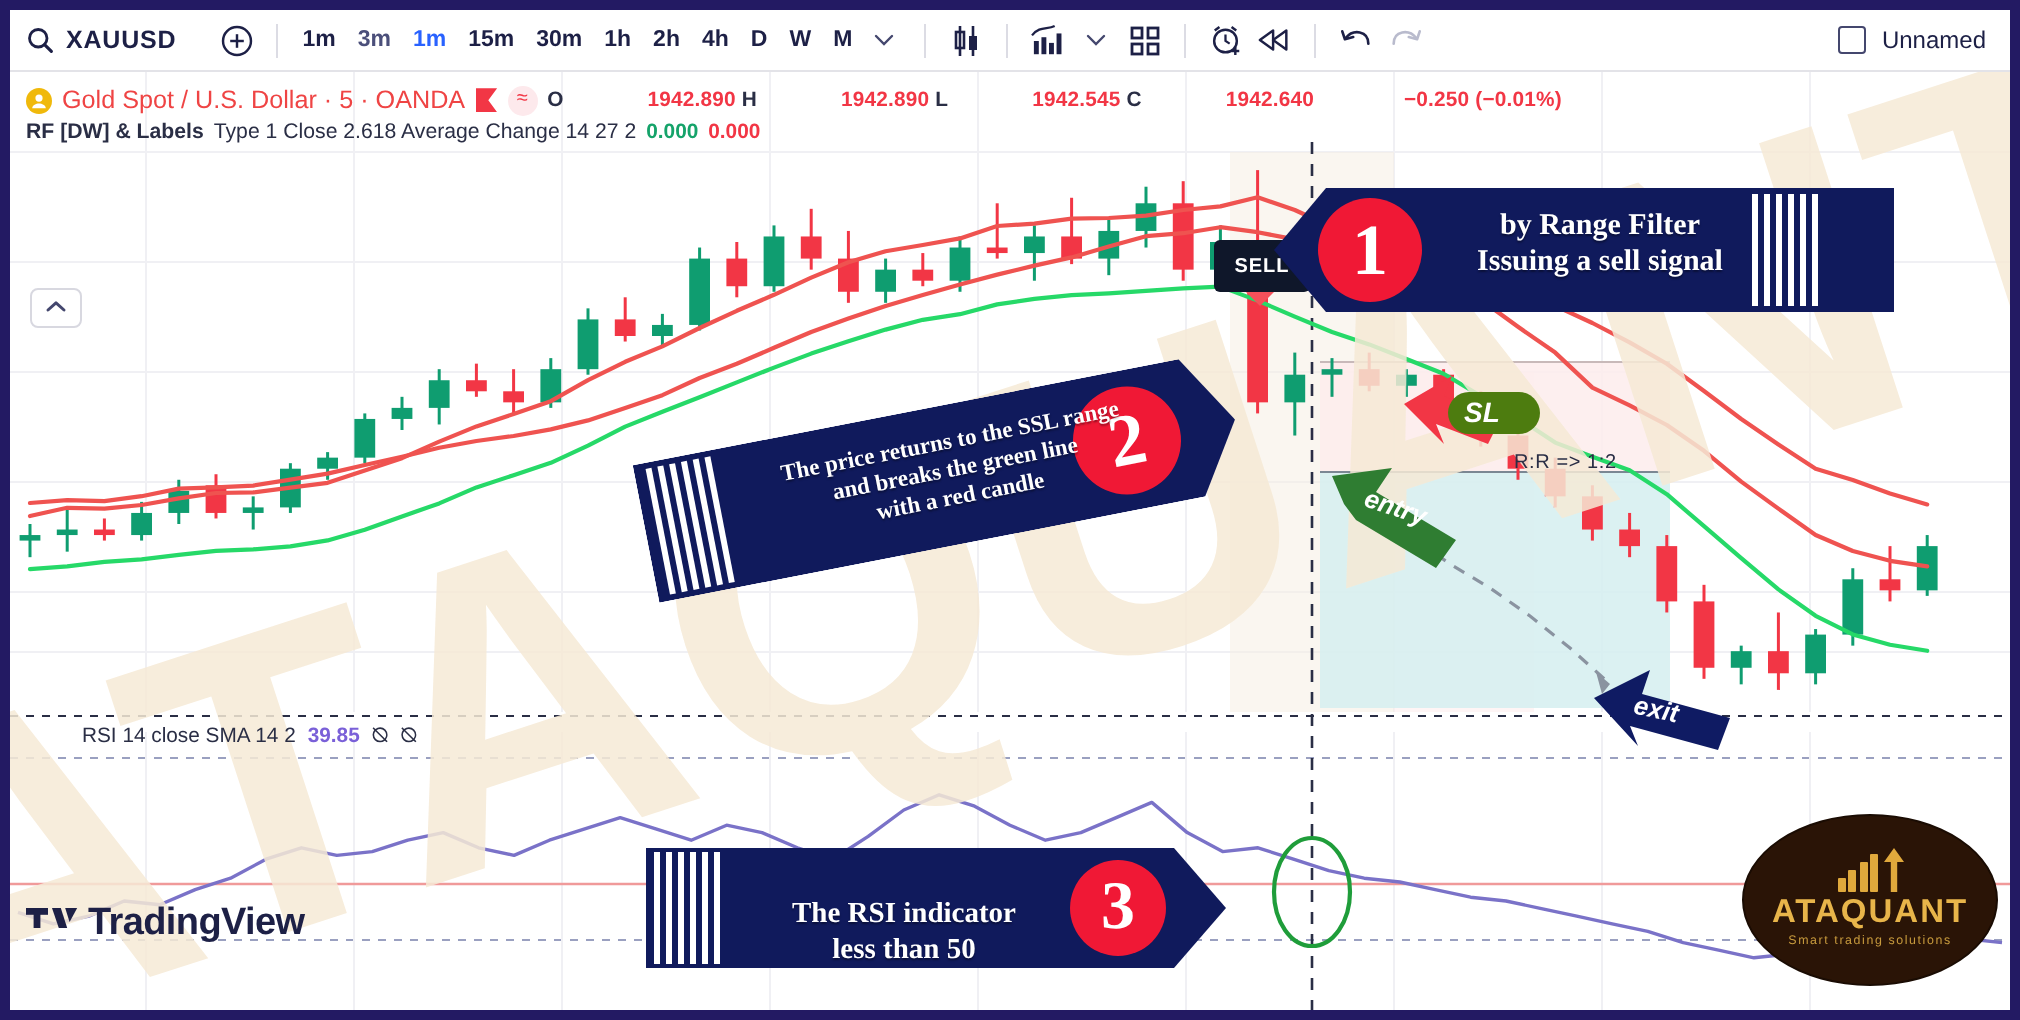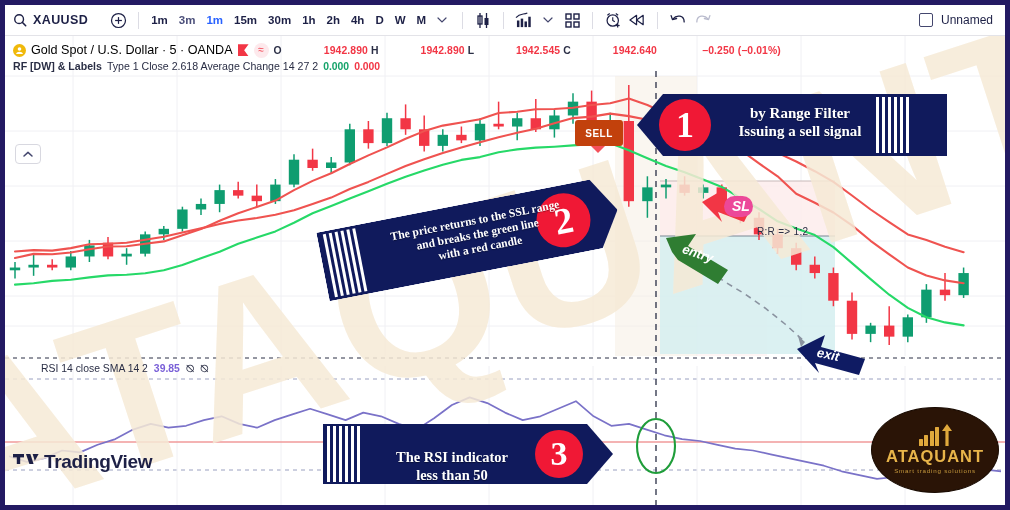--- a/index.html
+++ b/index.html
@@ -38,21 +38,21 @@
   
   #chart {
     position:absolute; left:0; top:31px; width:1000px; height:469px;
     background:#fff; overflow:hidden;
   }
   #gridsvg, #pricesvg, #rsisvg { position:absolute; left:0; top:0; }
 
   
   #legend { position:absolute; left:8px; top:5px; z-index:30; pointer-events:none; }
   .lg-row { display:flex; align-items:center; gap:5px; white-space:nowrap; line-height:1.45; }
-  .lg-title { font-size:12.6px; color:#000000; font-weight:500; }
+  .lg-title { font-size:12.6px; color:#ef4444; font-weight:500; }
   .lg-sub   { font-size:10.6px; color:#2a2e45; }
   .ohlc { font-size:10.4px; font-weight:bold; color:#2a2e45; letter-spacing:.1px;}
   .ohlc .v { color:#f23645;padding-left:42px; }
   .red-t   { color:#f23645; font-weight:bold; font-size:10.4px;}
   .grn-t   { color:#15a36a; font-weight:bold; font-size:10.4px;}
   .gold-dot { width:13px;height:13px;border-radius:50%;background:#f0b90b;display:flex;align-items:center;justify-content:center;}
   .flagico { width:11px;height:12px;background:#f23645; clip-path:polygon(0 0,100% 0,60% 50%,100% 100%,0 100%); }
   .wave { width:15px;height:15px;border-radius:50%;background:#fde9ec;color:#f23645;font-size:10px;display:flex;align-items:center;justify-content:center;}
 
   .collapse-btn {
@@ -125,29 +125,29 @@
   
   #c3 { left:318px; top:388px; width:290px; height:60px;}
   #c3 .cbody { width:100%; height:100%;
     clip-path:polygon(0 0, calc(100% - 26px) 0, 100% 50%, calc(100% - 26px) 100%, 0 100%); }
   #c3 .cnum { position:absolute; right:30px; top:6px; width:48px; height:48px; font-size:34px; }
   #c3 .ctext { position:absolute; left:46px; top:10px; width:166px; font-size:14.5px;margin-top:15px; }
   #c3 .stripes { position:absolute; left:4px; top:2px; height:56px; }
 
   
   .sell-tag {
-    position:absolute; left:570px; top:84px; width:48px; height:26px; z-index:32;
-    background:#c2410c; border-radius:3px; color:#fff; font-size:10px; font-weight:bold;
+    position:absolute; left:602px; top:84px; width:48px; height:26px; z-index:32;
+    background:#0f172a; border-radius:3px; color:#fff; font-size:10px; font-weight:bold;
     display:flex; align-items:center; justify-content:center; letter-spacing:.5px;
   }
   .sell-tag::after{content:"";position:absolute;bottom:-7px;left:16px;border-left:7px solid transparent;border-right:7px solid transparent;border-top:7px solid #f4505a;}
 
   .sl-arrow { position:absolute; left:695px; top:150px; z-index:33; }
-  .sl-arrow .pill { position:absolute; left:24px; top:10px; background:#ec4899; color:#fff;
-     font-style:italic; font-weight:bold; font-size:14px; padding:2px 3px 3px 8px; border-radius:12px;}
+  .sl-arrow .pill { position:absolute; left:24px; top:10px; background:#4d7c0f; color:#fff;
+     font-style:italic; font-weight:bold; font-size:14px; padding:2px 20px 3px 8px; border-radius:12px;}
 
   .entry-arrow { position:absolute; left:657px; top:196px; z-index:33; }
   .entry-arrow .lbl { position:absolute; left:20px; top:14px; color:#fff; font-weight:bold;
      font-style:italic; font-size:13px; transform:rotate(18deg);}
 
   .exit-arrow { position:absolute; left:790px; top:297px; z-index:33; }
   .exit-arrow .lbl { position:absolute; left:22px; top:14px; color:#fff; font-weight:bold;
      font-style:italic; font-size:13px; transform:rotate(12deg);}
 
   .rr-label { position:absolute; left:752px; top:190px; z-index:32;

